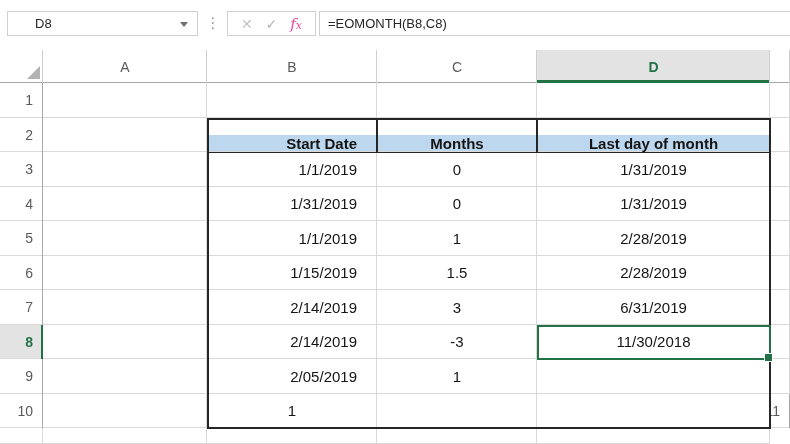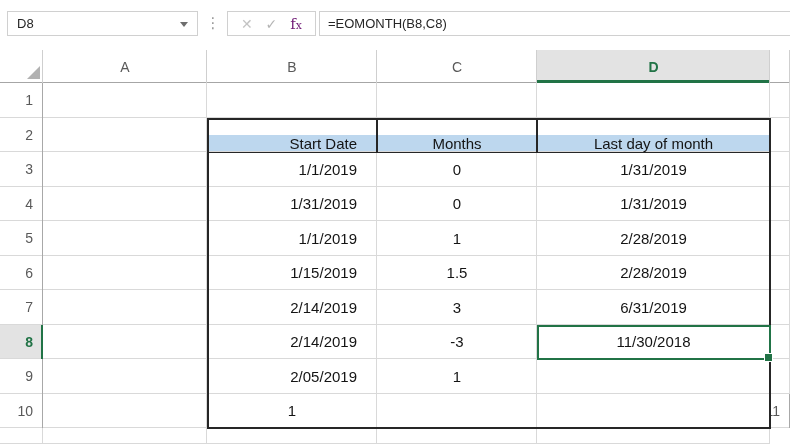--- a/index.html
+++ b/index.html
@@ -6,40 +6,40 @@
   #app {
     position:relative; width:790px; height:444px; overflow:hidden;
     background:#fff; font-family:"Liberation Sans","DejaVu Sans",sans-serif;
     -webkit-font-smoothing:antialiased;
   }
 
   
   .namebox {
     position:absolute; left:7px; top:11px; width:191px; height:25px;
     border:1px solid #d0d0d0; box-sizing:border-box; background:#fff;
-    display:flex; align-items:center; padding-left:9px;
+    display:flex; align-items:center; padding-left:27px;
     font-size:13px; color:#262626;
   }
   .nb-arrow {
     position:absolute; right:9px; top:10px; width:0; height:0;
     border-left:4px solid transparent; border-right:4px solid transparent;
     border-top:5px solid #6e6e6e;
   }
   .fdots {
     position:absolute; left:205px; top:10px; width:16px; height:26px;
     color:#9a9a9a; font-size:15px; display:flex; align-items:center; justify-content:center;
   }
   .fbtns {
     position:absolute; left:227px; top:11px; width:89px; height:25px;
     border:1px solid #d0d0d0; box-sizing:border-box; background:#fff;
     display:flex; align-items:center; justify-content:space-evenly;
   }
   .x-icon   { color:#c3c3c3; font-size:14px; font-weight:600; }
   .check-icon { color:#b5b5b5; font-size:14px; font-weight:700; }
-  .fx-icon  { font-family:"DejaVu Serif",serif; color:#701a75; font-size:15px;text-align:center; }
+  .fx-icon  { font-family:"DejaVu Serif",serif; font-style:italic; color:#ec4899; font-size:15px;text-align:center; }
   .fx-icon .fx-sub { font-size:11px; }
   .fbox {
     position:absolute; left:319px; top:11px; width:471px; height:25px;
     border:1px solid #d0d0d0; border-right:none; box-sizing:border-box; background:#fff;
     display:flex; align-items:center; padding-left:8px;
     font-size:13px; color:#262626;
   }
 
   
   .sheet {
@@ -68,21 +68,21 @@
   }
   .rowhead.selrow {
     background:#e3e3e3; color:#217346; font-weight:700;
     box-shadow: inset -2px 0 0 #217346, inset 0 -1px 0 #d9d9d9;
   }
   .corner { box-shadow: inset -1px 0 0 #cfcfcf, inset 0 -1px 0 #a6a6a6; }
   .corner::after {
     content:""; position:absolute; right:3px; bottom:4px; width:0; height:0;
     border-left:13px solid transparent; border-bottom:13px solid #b2b2b2;
   }
-  .thdr { background:#bdd7ee; font-weight:400;margin-top:17px; }
+  .thdr { background:#bdd7ee; font-weight:700;margin-top:17px; }
   .alignR { justify-content:flex-end; padding-right:20px; }
 
   
   .tbl-outline {
     position:absolute; left:207px; top:117.5px; width:564px; height:311px;
     border:2px solid #262626; box-sizing:border-box; pointer-events:none; z-index:2;
   }
   .tbl-hdr-outline {
     position:absolute; left:207px; top:117.5px; width:564px; height:35px;
     border:1.5px solid #262626; box-sizing:border-box; pointer-events:none; z-index:2;

